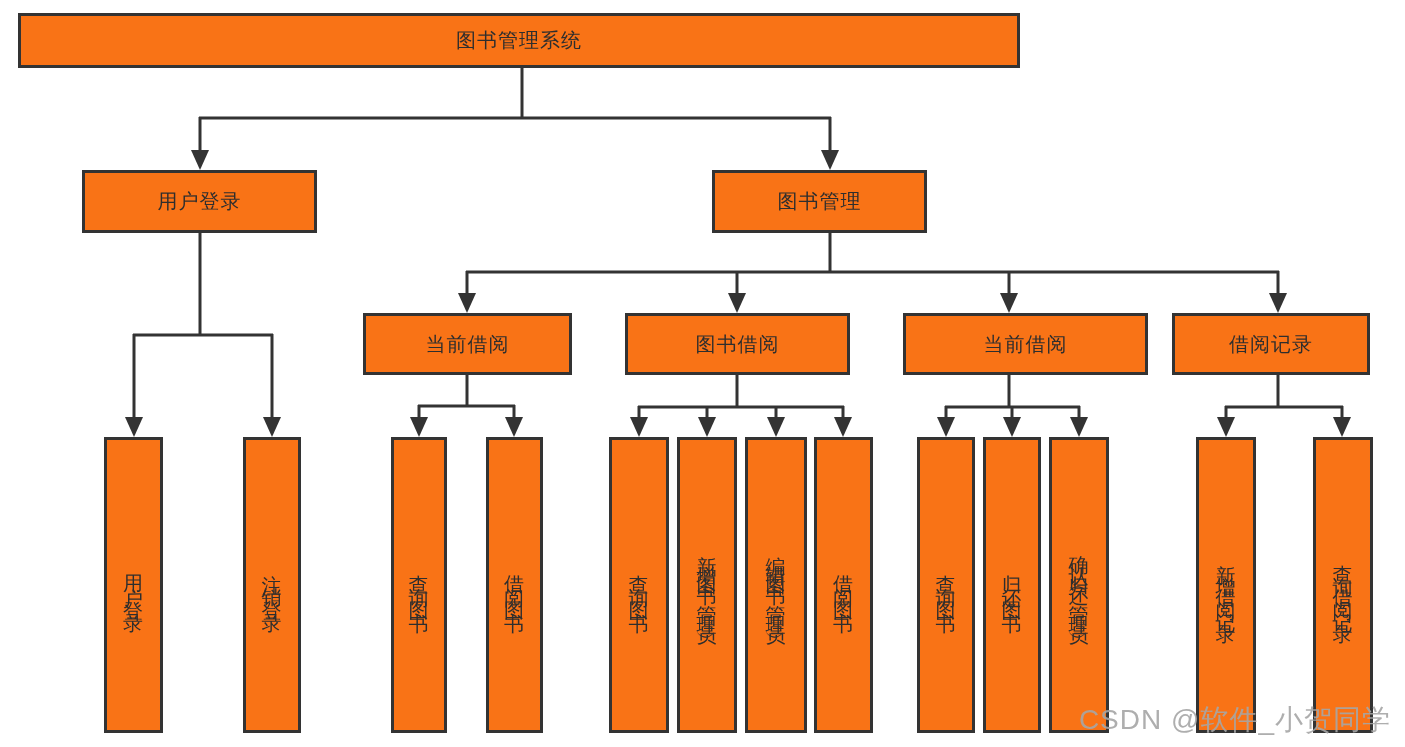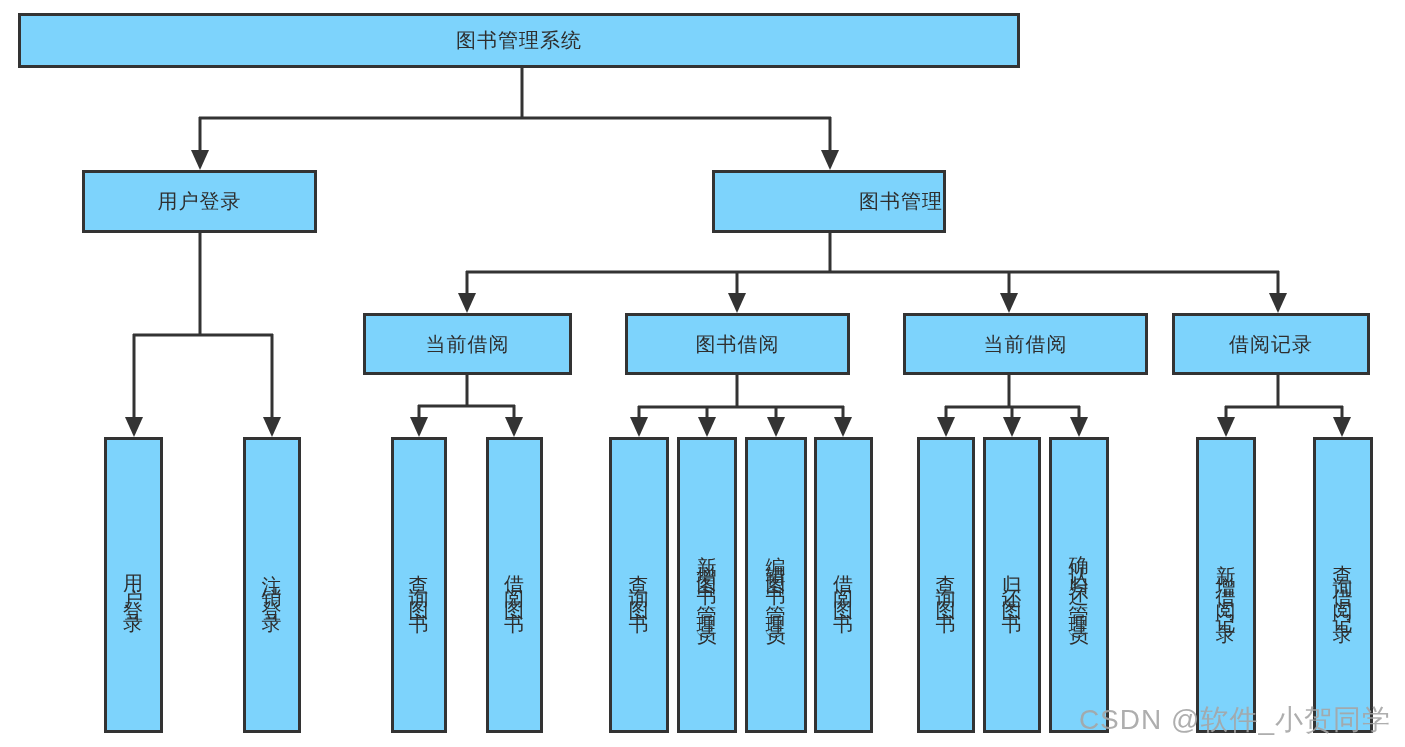--- a/index.html
+++ b/index.html
@@ -7,21 +7,21 @@
     width:1405px;height:747px;position:relative;overflow:hidden;
     background:#ffffff;
     font-family:"Liberation Sans","DejaVu Sans",sans-serif;
     color:#2e2e2e;
   }
   #connectors{position:absolute;left:0;top:0;z-index:0;}
   #connectors line{stroke:#333333;stroke-width:3;}
   #connectors polygon{fill:#333333;}
   .box{
     position:absolute;box-sizing:border-box;
-    border:3px solid #333333;background:#7dd3fc;
+    border:3px solid #333333;background:#f97316;
     display:flex;align-items:center;justify-content:center;
     font-size:20px;color:#2e2e2e;z-index:1;
     letter-spacing:1px;
   }
   .leaf{top:437px;height:296px;}
   .vtext{
     writing-mode:vertical-rl;
     text-orientation:mixed;
     font-size:20px;line-height:1;
     white-space:nowrap;
@@ -99,21 +99,21 @@
     <polygon points="1333,417 1351,417 1342,437"></polygon>
 </svg>
 
 <div class="box" style="left:18px;top:13px;width:1002px;height:55px;">
   <span>图书管理系统</span>
 </div>
 
 <div class="box" style="left:82px;top:170px;width:235px;height:63px;">
   <span>用户登录</span>
 </div>
-<div class="box" style="left:712px;top:170px;width:234px;height:63px;justify-content:flex-end;">
+<div class="box" style="left:712px;top:170px;width:215px;height:63px;">
   <span>图书管理</span>
 </div>
 
 <div class="box" style="left:363px;top:313px;width:209px;height:62px;">
   <span>当前借阅</span>
 </div>
 <div class="box" style="left:625px;top:313px;width:225px;height:62px;justify-content:center;">
   <span>图书借阅</span>
 </div>
 <div class="box" style="left:903px;top:313px;width:245px;height:62px;">

